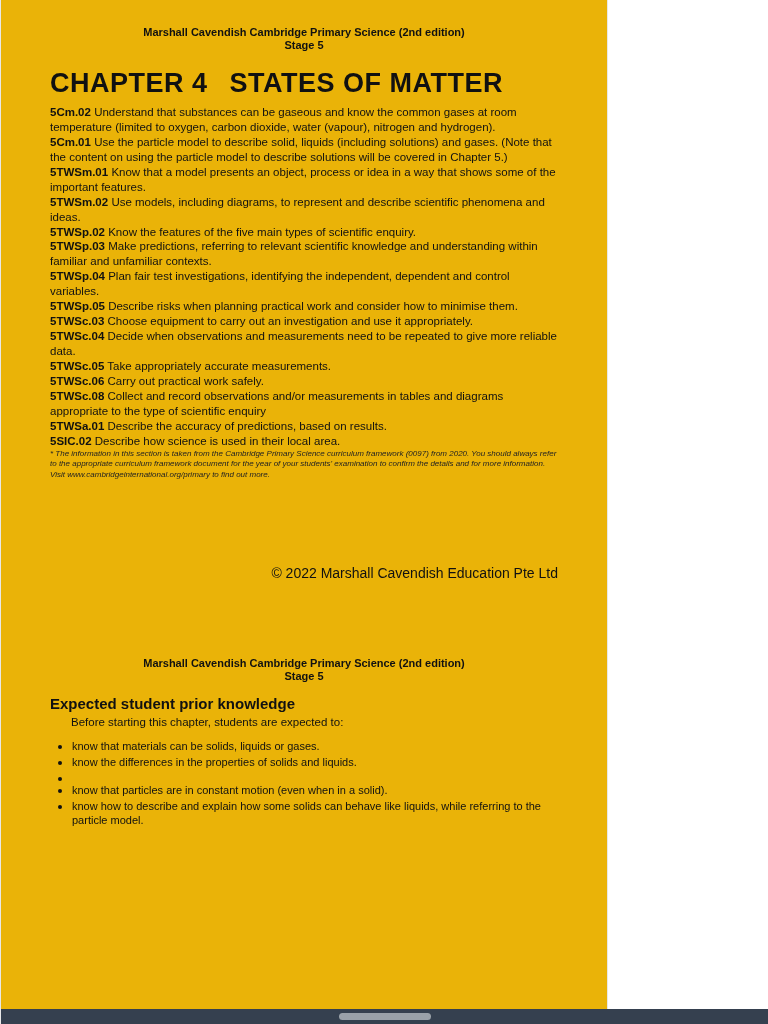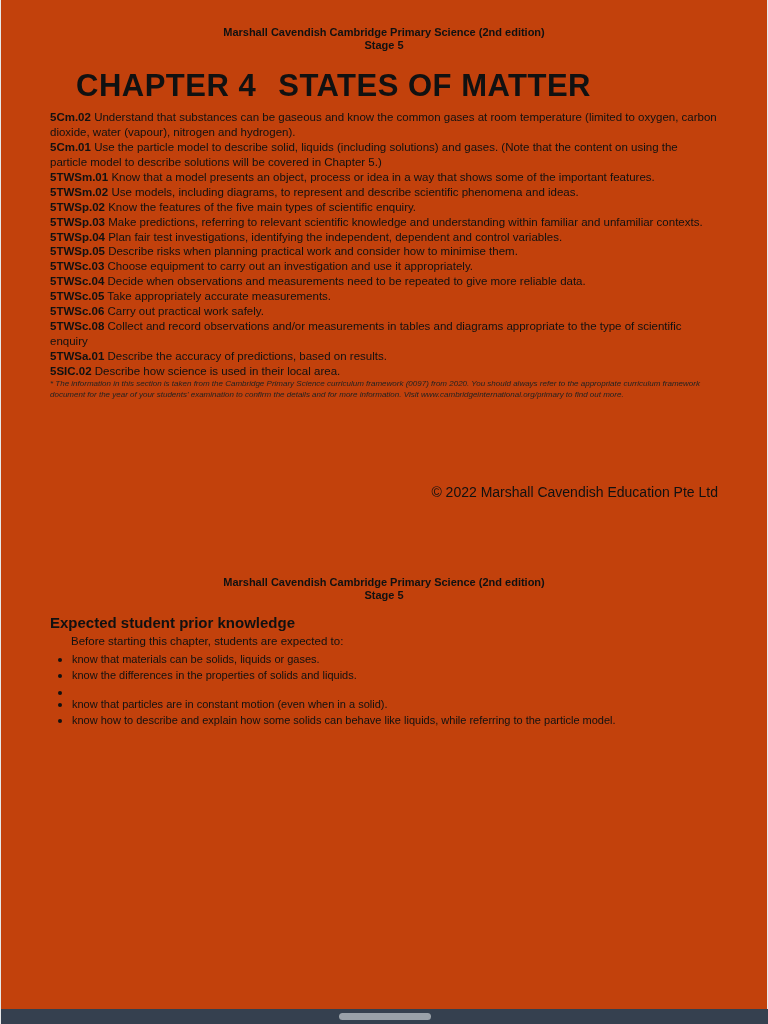--- a/index.html
+++ b/index.html
@@ -5,41 +5,40 @@
   * { box-sizing: border-box; margin: 0; padding: 0; }
   html, body {
     width: 768px; height: 1024px;
     background: #ffffff;
     font-family: "Liberation Sans", sans-serif;
     color: #111111;
     overflow: hidden;
   }
   .viewport {
     position: relative;
-    width: 768px; height: 1024px;
-    background: #c2410c;
+    width: 608px; height: 1024px;
+    background: #eab308;
     border-left: 1px solid #e8e8e8;
     border-right: 1px solid #e8e8e8;
   }
   .doc {
     padding: 26px 49px 0 49px;
   }
   .page-header {
     text-align: center;
     font-weight: bold;
     font-size: 11px;
     line-height: 13px;
   }
   .chapter-title {
     margin-top: 16px;
-    font-size: 31px;
+    font-size: 27px;
     font-weight: bold;
     letter-spacing: 0.5px;
     white-space: nowrap;
-    margin-left: 26px;
   }
   .chapter-title .t-left { margin-right: 22px; }
   .section-heading {
     margin-top: 14px;
     font-size: 17px;
     font-weight: bold;
   }
   .objectives {
     margin-top: 6px;
     font-size: 11.5px;
@@ -70,21 +69,21 @@
     font-size: 15px;
     font-weight: bold;
   }
   .prior-intro {
     margin-top: 3px;
     font-size: 11.5px;
     line-height: 1.3;
     padding-left: 21px;
   }
   .bullets {
-    margin-top: 3px;
+    margin-top: 9px;
     font-size: 11px;
     line-height: 1.28;
   }
   .bullet-row {
     display: flex;
     align-items: flex-start;
     margin-bottom: 2px;
   }
   .bullet-dot {
     width: 4px; height: 4px;

